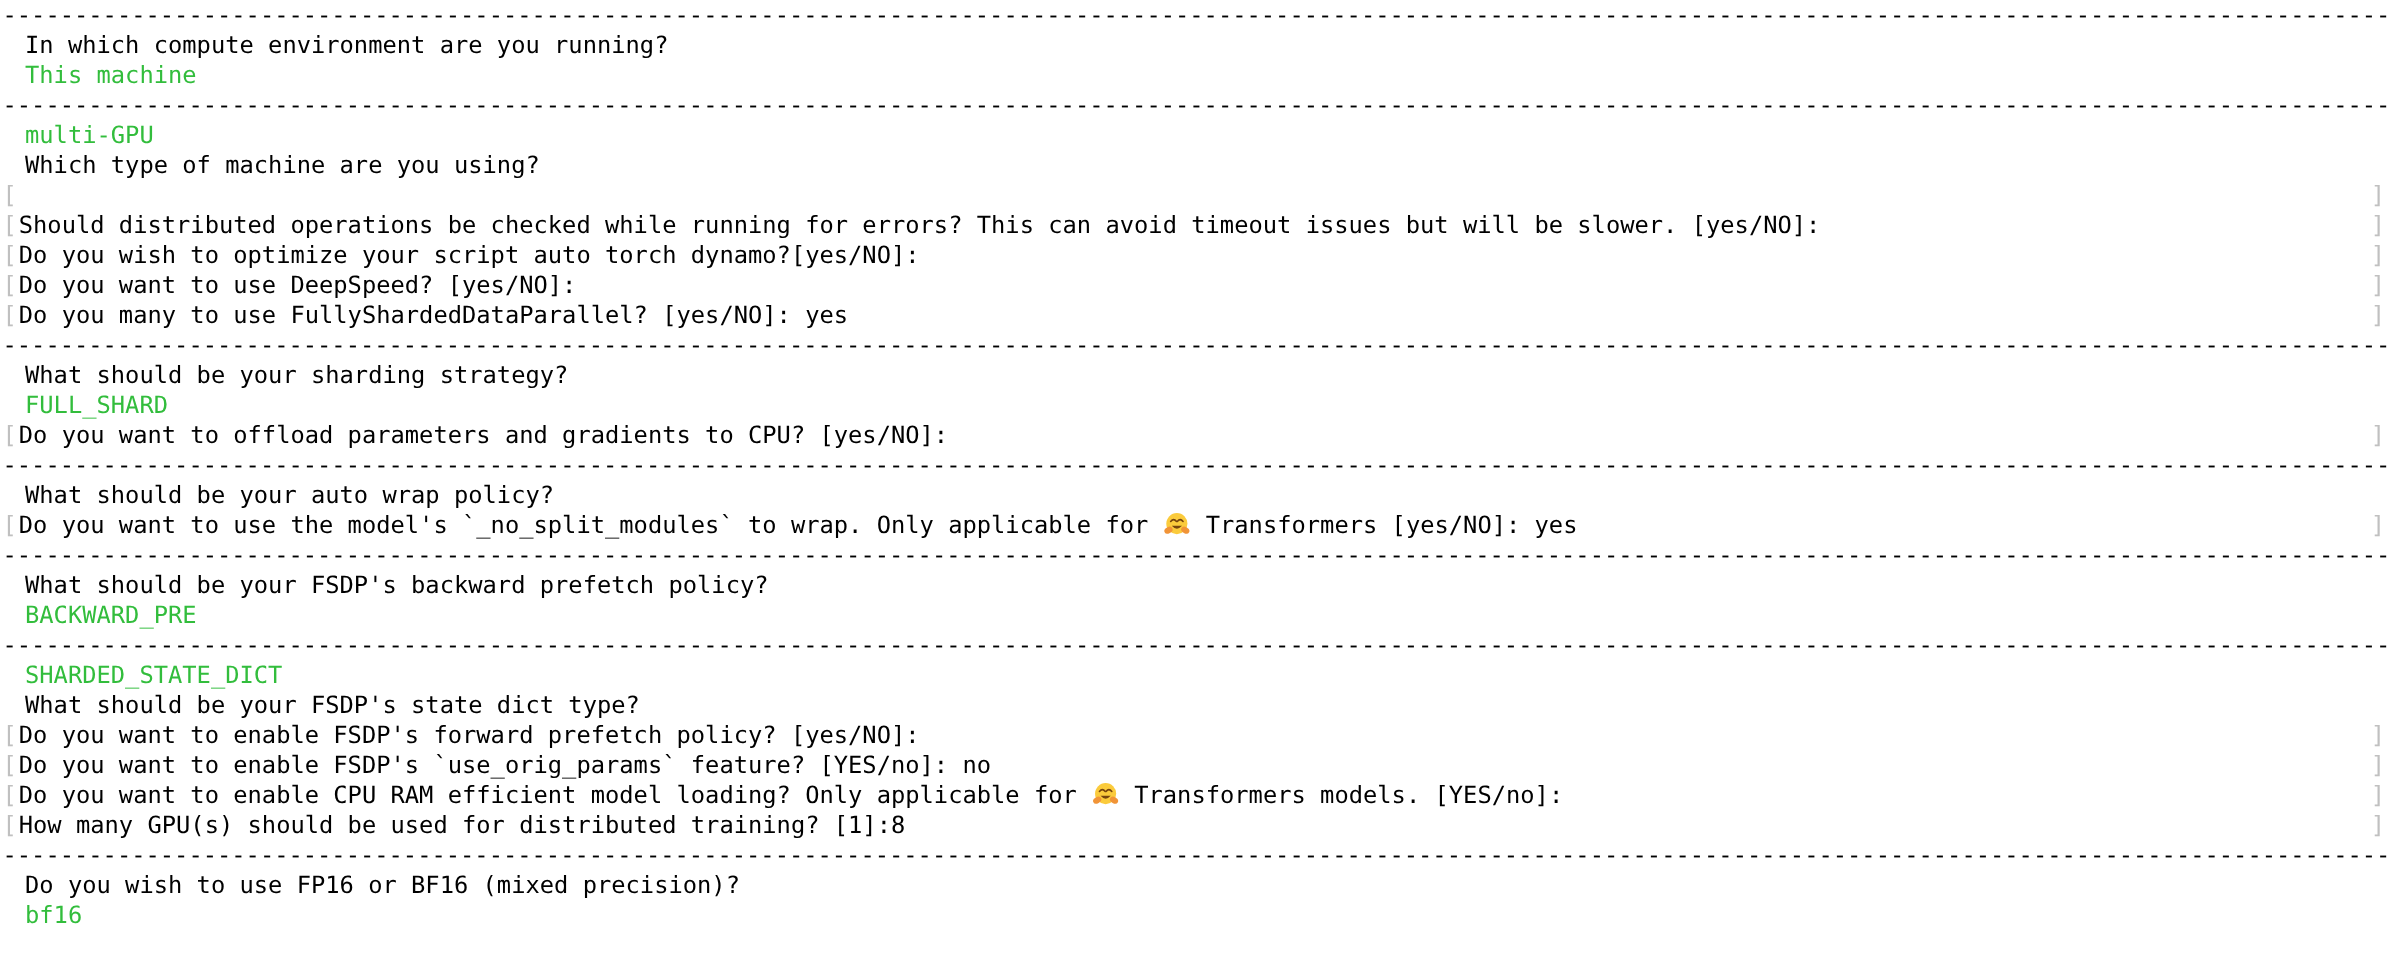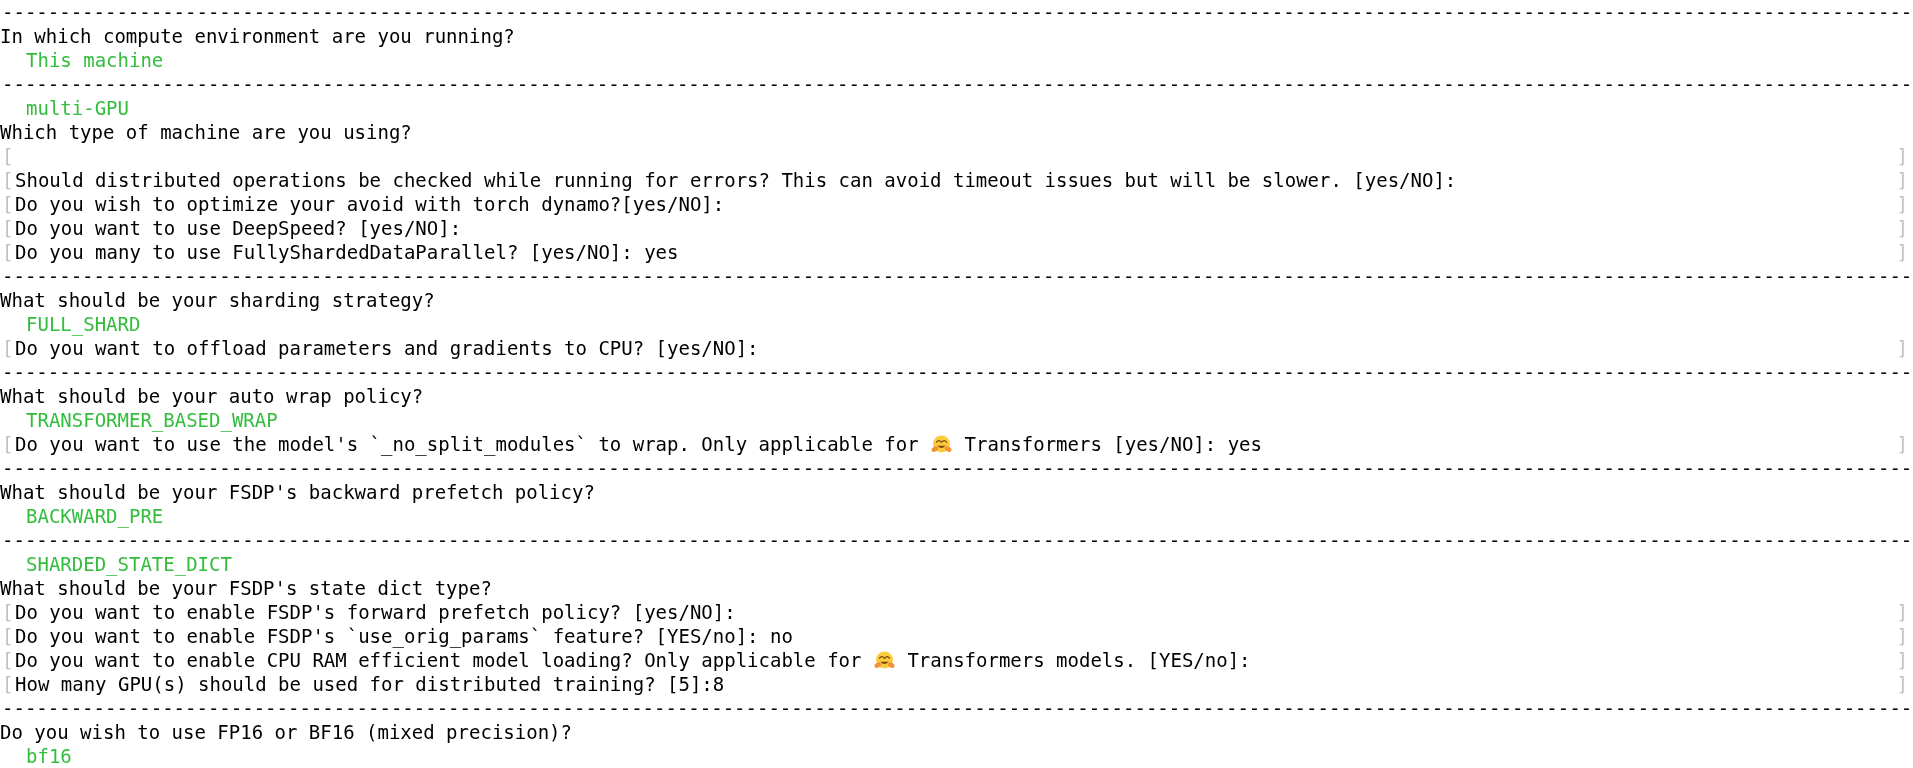--- a/index.html
+++ b/index.html
@@ -19,33 +19,32 @@
     width: 100%;
     height: 100%;
     background: var(--bg-color, #ffffff);
   }
   .line {
     position: relative;
     height: 24px;
     line-height: 24px;
     white-space: nowrap;
     overflow: hidden;
-    padding-left: 0;
+    padding-left: 20px;
     box-sizing: border-box;
   }
   .line.separator {
     padding-left: 2px;
     color: var(--text-color, #000000);
   }
   .line.question {
     color: var(--text-color, #000000);
   }
   .line.answer {
     color: var(--answer-color, #32bd3c);
-    margin-left: 26px;
   }
   .line.prompt {
     padding-left: 15px;
     color: var(--text-color, #000000);
   }
   .bracket {
     position: absolute;
     top: 0;
     color: var(--bracket-color, #c0c0c0);
   }
@@ -65,30 +64,29 @@
 
 <div class="terminal" id="terminal-output">
     <div class="line separator">----------------------------------------------------------------------------------------------------------------------------------------------------------------------------</div>
     <div class="line question"><span class="text">In which compute environment are you running?</span></div>
     <div class="line answer"><span class="text">This machine</span></div>
     <div class="line separator">----------------------------------------------------------------------------------------------------------------------------------------------------------------------------</div>
     <div class="line answer"><span class="text">multi-GPU</span></div>
     <div class="line question"><span class="text">Which type of machine are you using?</span></div>
     <div class="line prompt"><span class="bracket left">[</span><span class="bracket right">]</span></div>
     <div class="line prompt"><span class="bracket left">[</span><span class="bracket right">]</span><span class="text">Should distributed operations be checked while running for errors? This can avoid timeout issues but will be slower. [yes/NO]:</span></div>
-    <div class="line prompt"><span class="bracket left">[</span><span class="bracket right">]</span><span class="text">Do you wish to optimize your avoid with torch dynamo?[yes/NO]:</span></div>
+    <div class="line prompt"><span class="bracket left">[</span><span class="bracket right">]</span><span class="text">Do you wish to optimize your script auto torch dynamo?[yes/NO]:</span></div>
     <div class="line prompt"><span class="bracket left">[</span><span class="bracket right">]</span><span class="text">Do you want to use DeepSpeed? [yes/NO]:</span></div>
     <div class="line prompt"><span class="bracket left">[</span><span class="bracket right">]</span><span class="text">Do you many to use FullyShardedDataParallel? [yes/NO]: yes</span></div>
     <div class="line separator">----------------------------------------------------------------------------------------------------------------------------------------------------------------------------</div>
     <div class="line question"><span class="text">What should be your sharding strategy?</span></div>
     <div class="line answer"><span class="text">FULL_SHARD</span></div>
     <div class="line prompt"><span class="bracket left">[</span><span class="bracket right">]</span><span class="text">Do you want to offload parameters and gradients to CPU? [yes/NO]:</span></div>
     <div class="line separator">----------------------------------------------------------------------------------------------------------------------------------------------------------------------------</div>
     <div class="line question"><span class="text">What should be your auto wrap policy?</span></div>
-    <div class="line answer"><span class="text">TRANSFORMER_BASED_WRAP</span></div>
     <div class="line prompt"><span class="bracket left">[</span><span class="bracket right">]</span><span class="text">Do you want to use the model's `_no_split_modules` to wrap. Only applicable for <span class="hf-emoji"><svg viewBox="0 0 36 36" xmlns="http://www.w3.org/2000/svg">
             <circle cx="18" cy="17" r="14.5" fill="#FBCB3C"></circle>
             <path d="M9.5 14 q4 -5 8 0" stroke="#77450D" stroke-width="2.2" fill="none" stroke-linecap="round"></path>
             <path d="M18.5 14 q4 -5 8 0" stroke="#77450D" stroke-width="2.2" fill="none" stroke-linecap="round"></path>
             <path d="M11 20 q7 8 14 0 z" fill="#77450D"></path>
             <ellipse cx="6.5" cy="26" rx="6" ry="4.2" fill="#F19437" transform="rotate(-28 6.5 26)"></ellipse>
             <ellipse cx="29.5" cy="26" rx="6" ry="4.2" fill="#F19437" transform="rotate(28 29.5 26)"></ellipse>
           </svg></span> Transformers [yes/NO]: yes</span></div>
     <div class="line separator">----------------------------------------------------------------------------------------------------------------------------------------------------------------------------</div>
     <div class="line question"><span class="text">What should be your FSDP's backward prefetch policy?</span></div>
@@ -99,17 +97,17 @@
     <div class="line prompt"><span class="bracket left">[</span><span class="bracket right">]</span><span class="text">Do you want to enable FSDP's forward prefetch policy? [yes/NO]:</span></div>
     <div class="line prompt"><span class="bracket left">[</span><span class="bracket right">]</span><span class="text">Do you want to enable FSDP's `use_orig_params` feature? [YES/no]: no</span></div>
     <div class="line prompt"><span class="bracket left">[</span><span class="bracket right">]</span><span class="text">Do you want to enable CPU RAM efficient model loading? Only applicable for <span class="hf-emoji"><svg viewBox="0 0 36 36" xmlns="http://www.w3.org/2000/svg">
             <circle cx="18" cy="17" r="14.5" fill="#FBCB3C"></circle>
             <path d="M9.5 14 q4 -5 8 0" stroke="#77450D" stroke-width="2.2" fill="none" stroke-linecap="round"></path>
             <path d="M18.5 14 q4 -5 8 0" stroke="#77450D" stroke-width="2.2" fill="none" stroke-linecap="round"></path>
             <path d="M11 20 q7 8 14 0 z" fill="#77450D"></path>
             <ellipse cx="6.5" cy="26" rx="6" ry="4.2" fill="#F19437" transform="rotate(-28 6.5 26)"></ellipse>
             <ellipse cx="29.5" cy="26" rx="6" ry="4.2" fill="#F19437" transform="rotate(28 29.5 26)"></ellipse>
           </svg></span> Transformers models. [YES/no]:</span></div>
-    <div class="line prompt"><span class="bracket left">[</span><span class="bracket right">]</span><span class="text">How many GPU(s) should be used for distributed training? [5]:8</span></div>
+    <div class="line prompt"><span class="bracket left">[</span><span class="bracket right">]</span><span class="text">How many GPU(s) should be used for distributed training? [1]:8</span></div>
     <div class="line separator">----------------------------------------------------------------------------------------------------------------------------------------------------------------------------</div>
     <div class="line question"><span class="text">Do you wish to use FP16 or BF16 (mixed precision)?</span></div>
     <div class="line answer"><span class="text">bf16</span></div>
   </div>
 
 </body></html>

